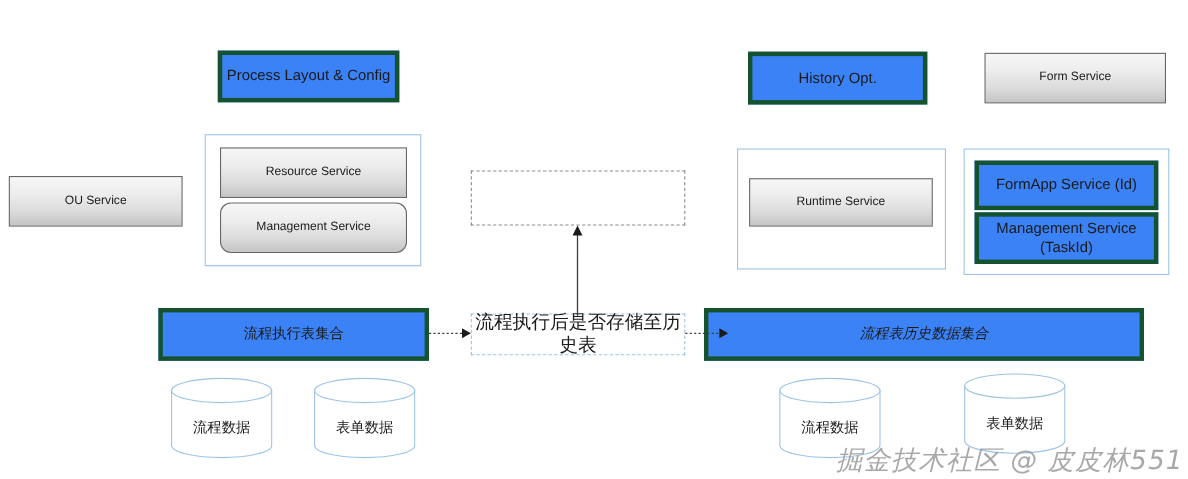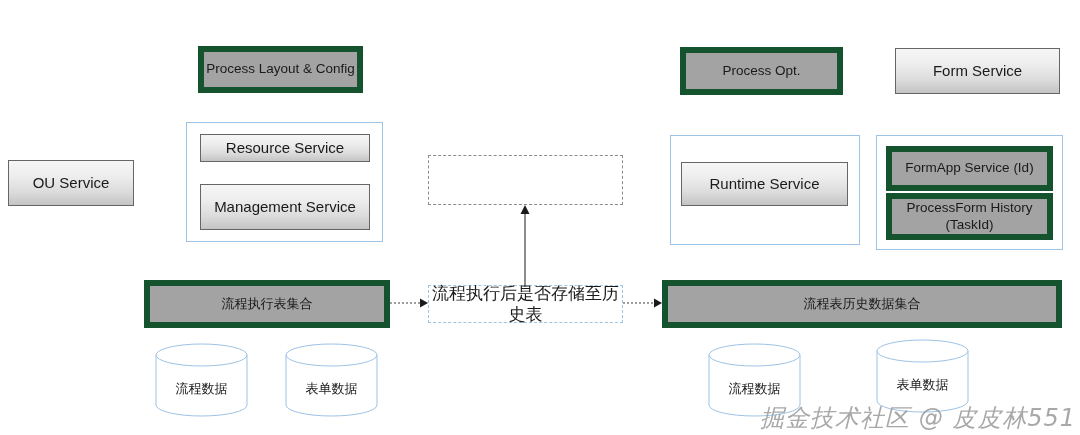--- a/index.html
+++ b/index.html
@@ -23,37 +23,37 @@
     display: flex;
     align-items: center;
     justify-content: center;
     text-align: center;
     line-height: 1.25;
     color: #1a1a1a;
   }
 
   
   .blue-box {
-    background: #a3a3a3;
-    border: 6px solid #14532d;
+    background: #3b82f6;
+    border: 4px solid #14532d;
     font-size: 13.5px;
     text-align: center;
   }
 
   
   .frame {
     background: #ffffff;
     border: 1px solid #9dc3e6;
   }
 
   
   .gray-box {
     background: linear-gradient(to bottom, #f6f6f6 0%, #ededed 35%, #dcdcdc 70%, #c4c4c4 100%);
     border: 1px solid #666666;
-    font-size: 15px;
+    font-size: 11px;
     color: #1a1a1a;
   }
 
   
   .dashed-wrap {
     position: absolute;
     box-sizing: border-box;
     border: 1px dashed #8c8c8c;
     background: transparent;
   }
@@ -98,44 +98,44 @@
     letter-spacing: 1px;
   }
 </style>
 </head>
 <body>
 
 <div id="canvas">
 
   <div class="node blue-box" style="left:198px; top:46px; width:165px; height:47px;">Process Layout &amp; Config</div>
 
-  <div class="node blue-box" style="left:680px; top:47px; width:163px; height:48px;">Process Opt.</div>
+  <div class="node blue-box" style="left:680px; top:47px; width:163px; height:48px;">History Opt.</div>
 
   <div class="node gray-box" style="left:895px; top:48px; width:165px; height:46px;">Form Service</div>
 
-  <div class="node gray-box" style="left:8px; top:160px; width:126px; height:46px;">OU Service</div>
+  <div class="node gray-box" style="left:8px; top:160px; width:158px; height:46px;">OU Service</div>
 
   <div class="frame" style="position:absolute; box-sizing:border-box; left:186px; top:122px; width:197px; height:120px;"></div>
-  <div class="node gray-box" style="left:200px; top:134px; width:170px; height:28px;">Resource Service</div>
-  <div class="node gray-box" style="left:200px; top:184px; width:170px; height:46px;">Management Service</div>
+  <div class="node gray-box" style="left:200px; top:134px; width:170px; height:46px;">Resource Service</div>
+  <div class="node gray-box" style="left:200px; top:184px; width:170px; height:46px;border-radius:10px;">Management Service</div>
 
   <div class="dashed-wrap" style="left:428px; top:155px; width:195px; height:50px;"></div>
 
   <div class="frame" style="position:absolute; box-sizing:border-box; left:670px; top:135px; width:190px; height:110px;"></div>
   <div class="node gray-box" style="left:681px; top:145px; width:167px; height:44px;margin-top:17px;">Runtime Service</div>
 
   <div class="frame" style="position:absolute; box-sizing:border-box; left:876px; top:135px; width:187px; height:115px;"></div>
   <div class="node blue-box" style="left:886px; top:146px; width:167px; height:45px;">FormApp Service (Id)</div>
-  <div class="node blue-box" style="left:886px; top:193px; width:167px; height:47px; padding:0 6px;">ProcessForm History (TaskId)</div>
+  <div class="node blue-box" style="left:886px; top:193px; width:167px; height:47px; padding:0 6px;">Management Service (TaskId)</div>
 
   <div class="node blue-box cn" style="left:144px; top:280px; width:246px; height:48px;">流程执行表集合</div>
 
   <div class="node dashed-box cn" style="left:428px; top:285px; width:195px; height:38px; font-size:17px;">流程执行后是否存储至历史表</div>
 
-  <div class="node blue-box cn" style="left:662px; top:280px; width:400px; height:48px;">流程表历史数据集合</div>
+  <div class="node blue-box cn" style="left:640px; top:280px; width:400px; height:48px;font-style:italic;">流程表历史数据集合</div>
 
   <div class="conn" style="left:390px; top:296px; width:40px; height:14px;">
     <svg width="40" height="14">
       <line x1="0" y1="7" x2="30" y2="7" stroke="#404040" stroke-width="1.2" stroke-dasharray="2,2"></line>
       <polygon points="30,2.5 38,7 30,11.5" fill="#1a1a1a"></polygon>
     </svg>
   </div>
 
   <div class="conn" style="left:623px; top:296px; width:42px; height:14px;">
     <svg width="42" height="14">

